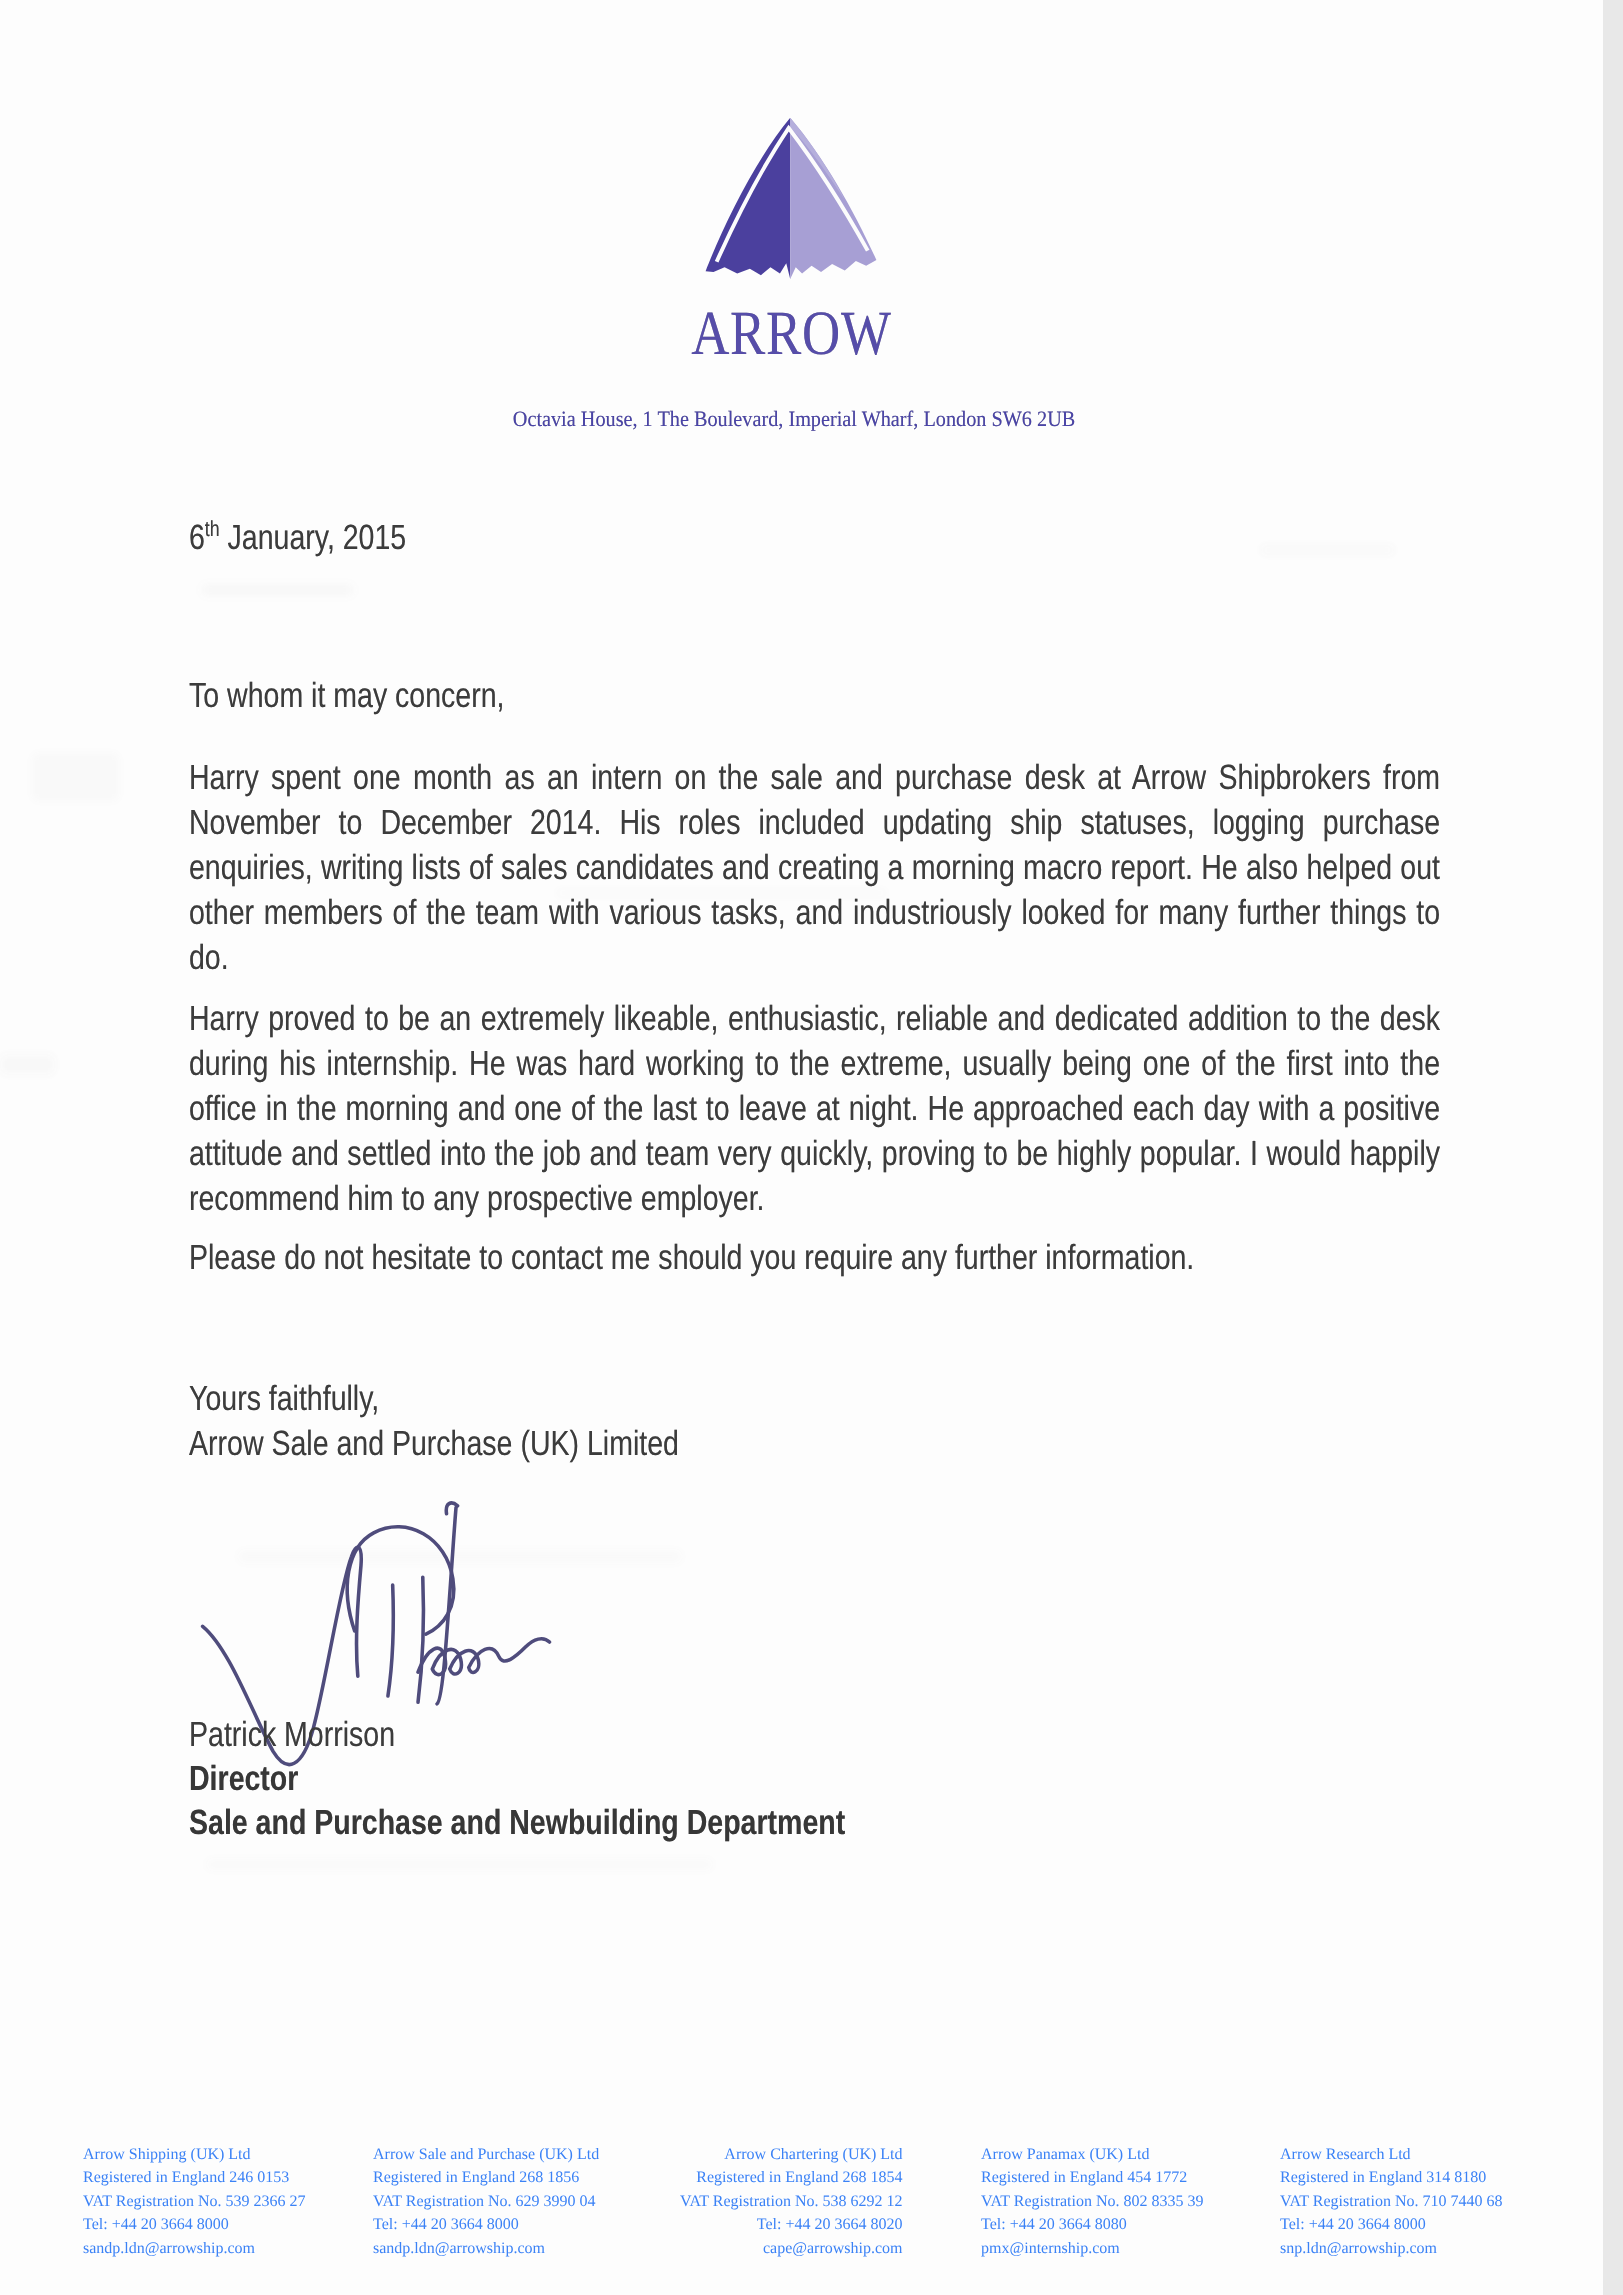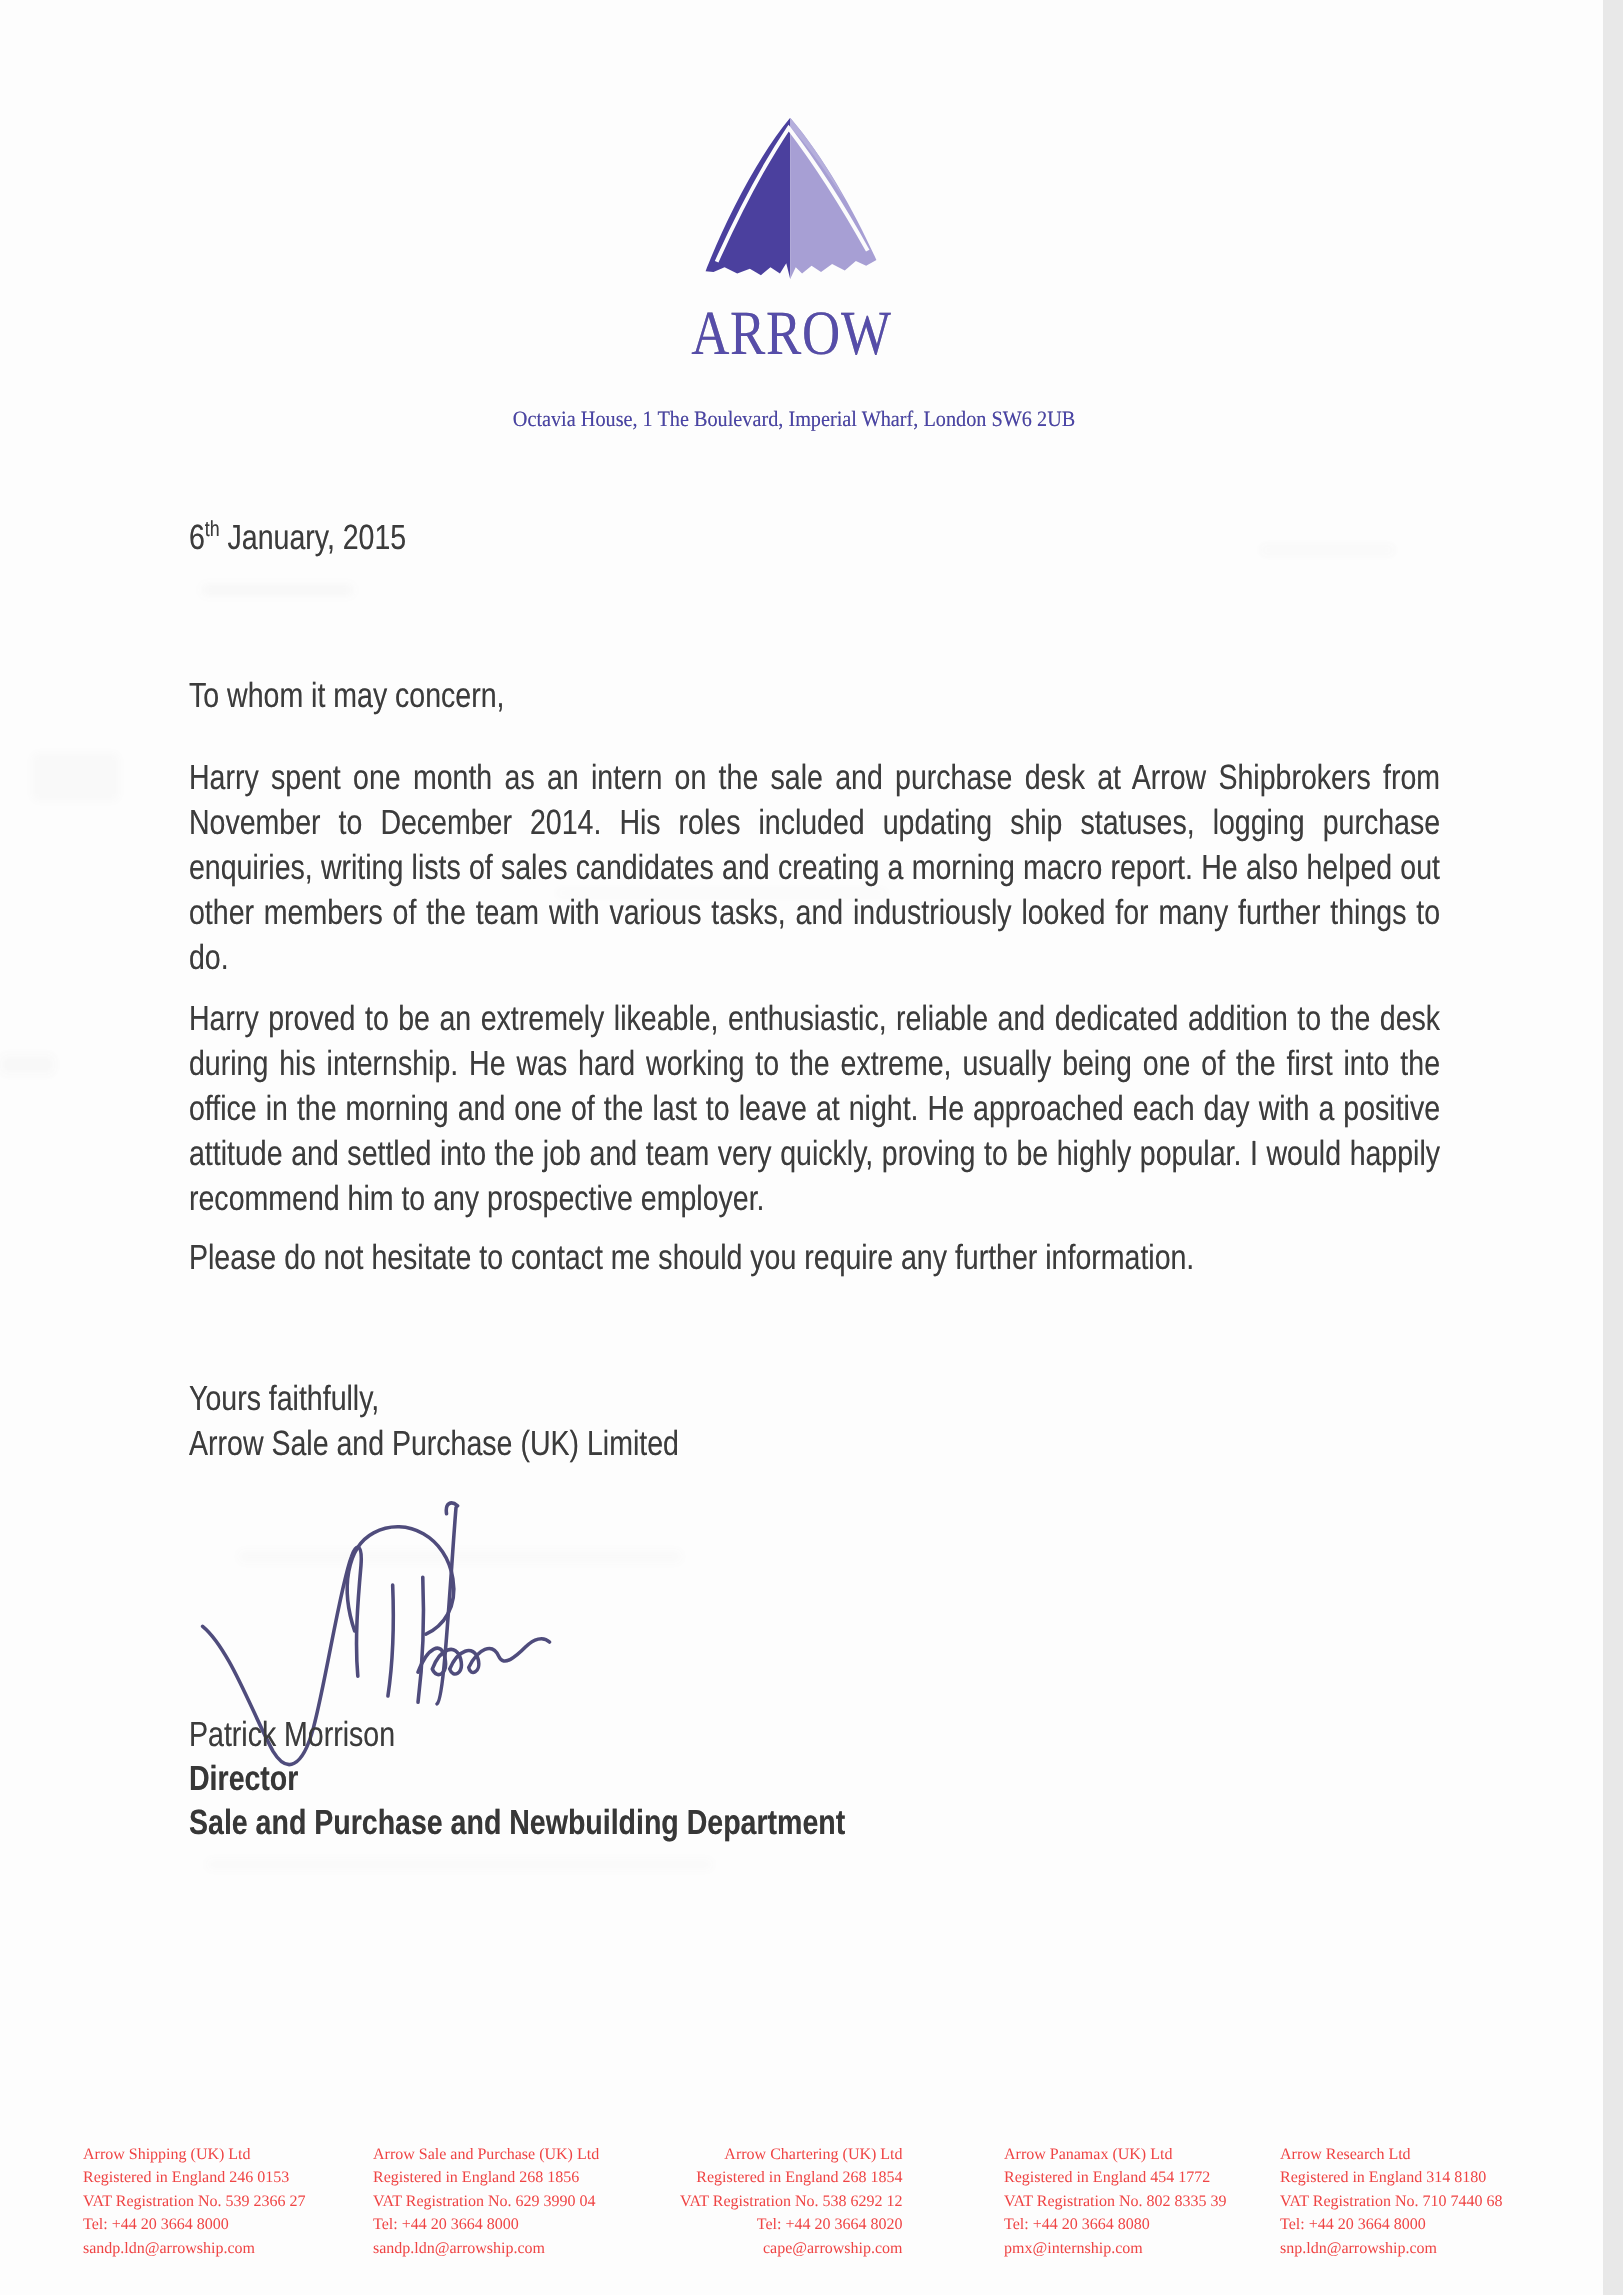--- a/index.html
+++ b/index.html
@@ -45,21 +45,21 @@
   .just{text-align:justify;}
   p{margin:0;}
   sup.ord{font-size:0.62em;vertical-align:super;line-height:0;}
 
   .bold{font-weight:bold;color:#373737;}
 
   
   .fcol{
     position:absolute;top:2143px;
     font-family:"Liberation Serif",serif;
-    font-size:16px;line-height:23.4px;color:#ef4444;
+    font-size:16px;line-height:23.4px;color:#3b82f6;
     white-space:nowrap;
   }
   .fcol div{margin:0;}
 
   
   .smudge{position:absolute;background:rgba(90,90,90,0.045);filter:blur(4px);border-radius:4.8px;}
 
   svg{position:absolute;overflow:visible;}
 </style>
 </head>
@@ -156,21 +156,21 @@
     <div>Tel: +44 20 3664 8000</div>
     <div>sandp.ldn@arrowship.com</div>
   </div>
   <div class="fcol" style="left:680px;text-align:right;">
     <div>Arrow Chartering (UK) Ltd</div>
     <div>Registered in England 268 1854</div>
     <div>VAT Registration No. 538 6292 12</div>
     <div>Tel: +44 20 3664 8020</div>
     <div>cape@arrowship.com</div>
   </div>
-  <div class="fcol" style="left:1004px;">
+  <div class="fcol" style="left:981px;">
     <div>Arrow Panamax (UK) Ltd</div>
     <div>Registered in England 454 1772</div>
     <div>VAT Registration No. 802 8335 39</div>
     <div>Tel: +44 20 3664 8080</div>
     <div>pmx@internship.com</div>
   </div>
   <div class="fcol" style="left:1280px;">
     <div>Arrow Research Ltd</div>
     <div>Registered in England 314 8180</div>
     <div>VAT Registration No. 710 7440 68</div>

